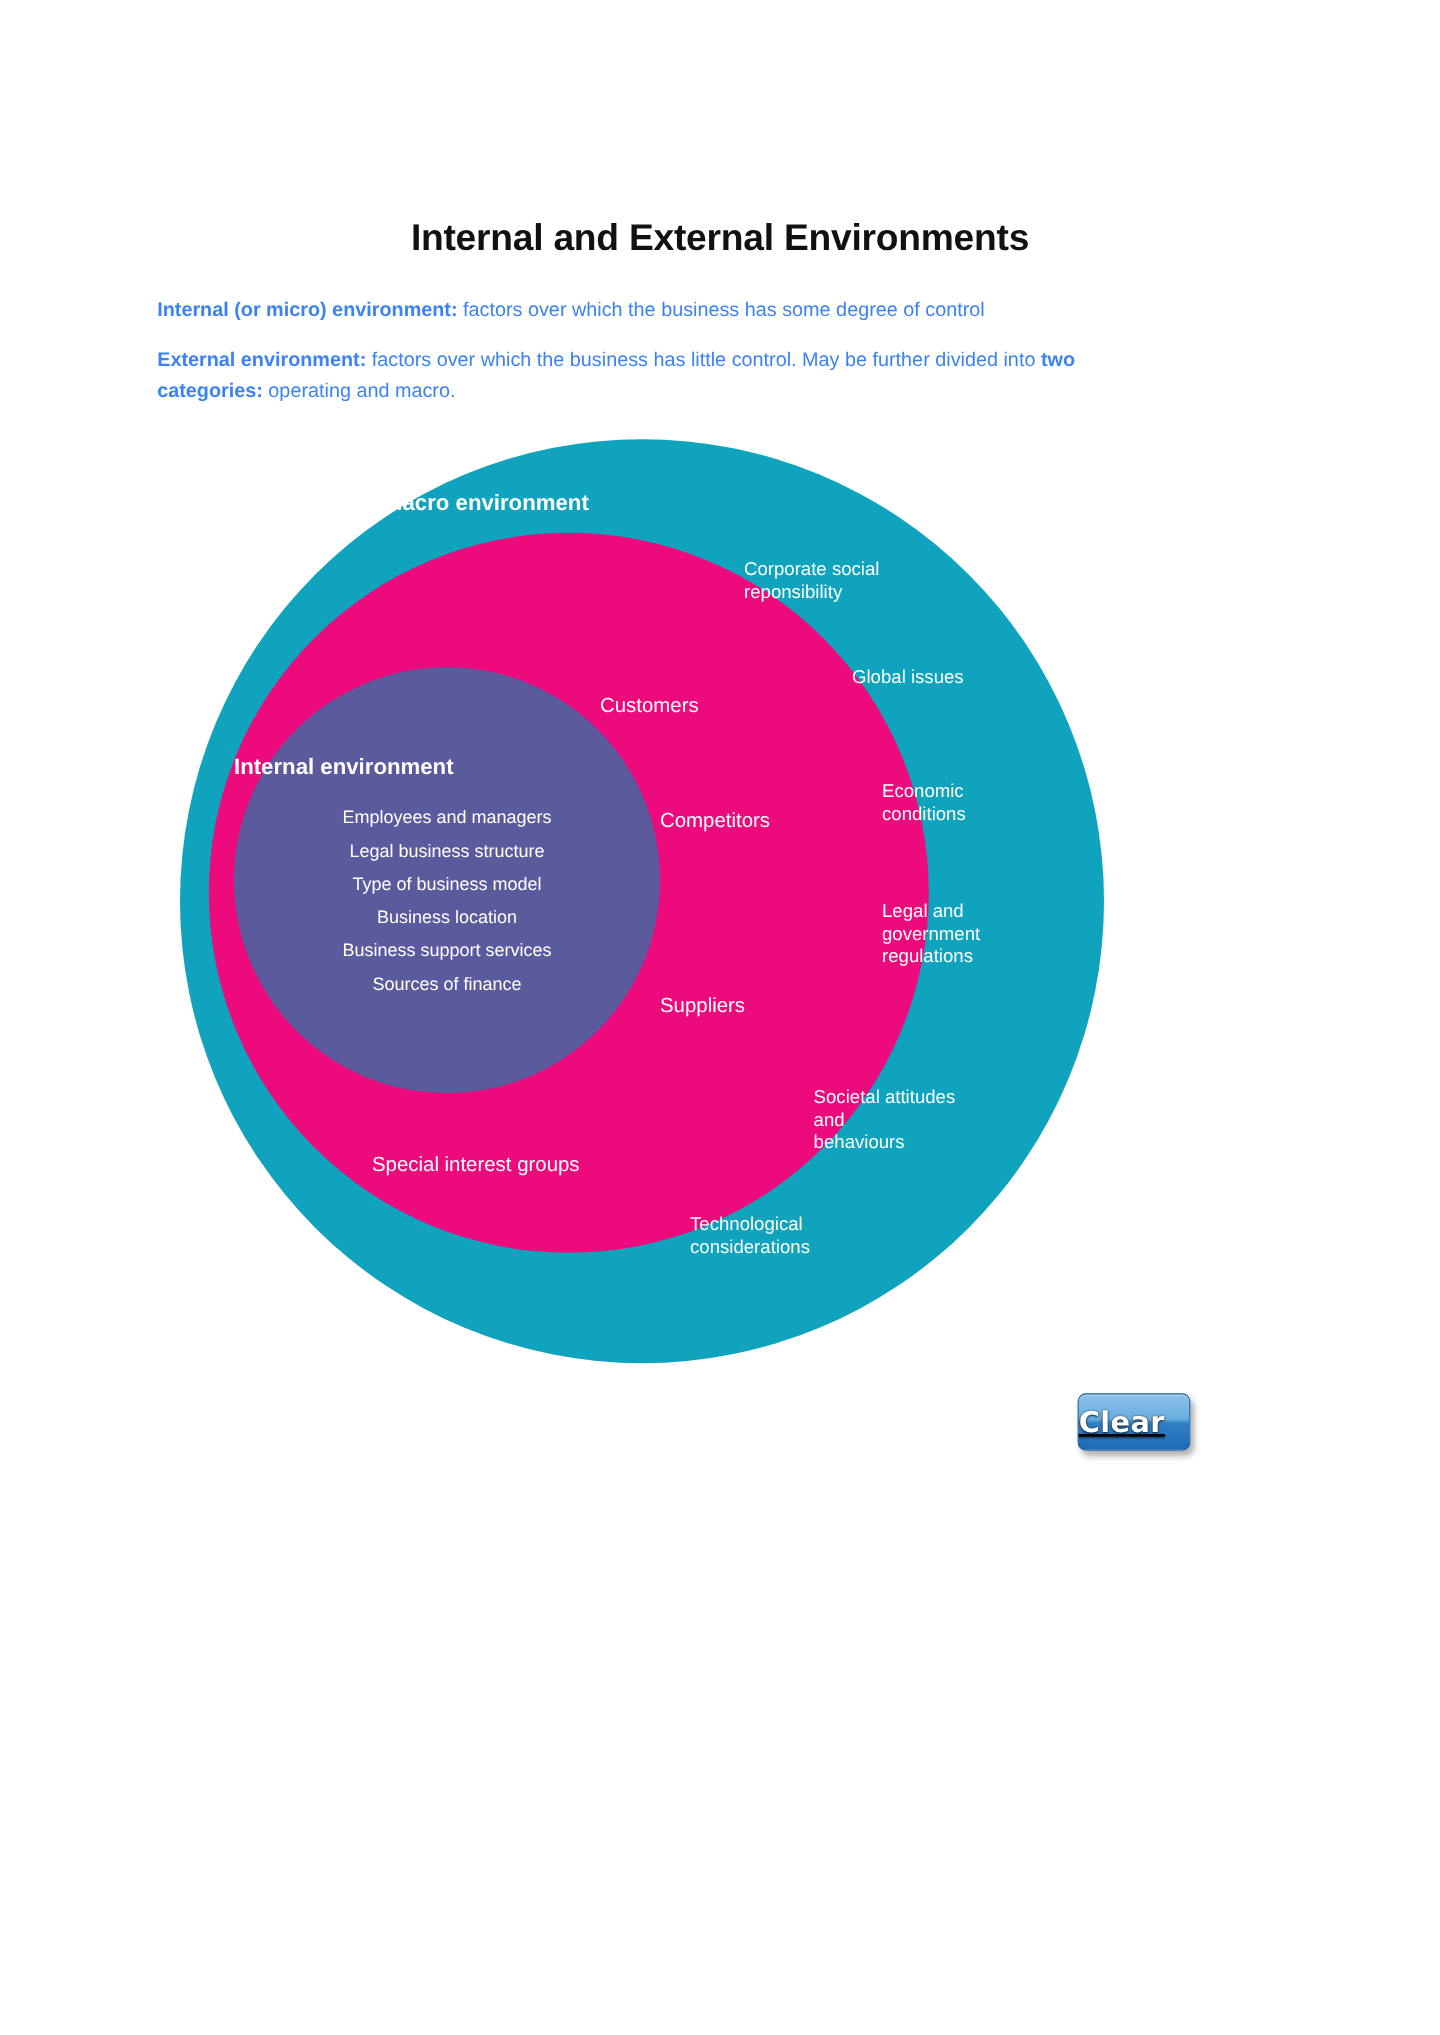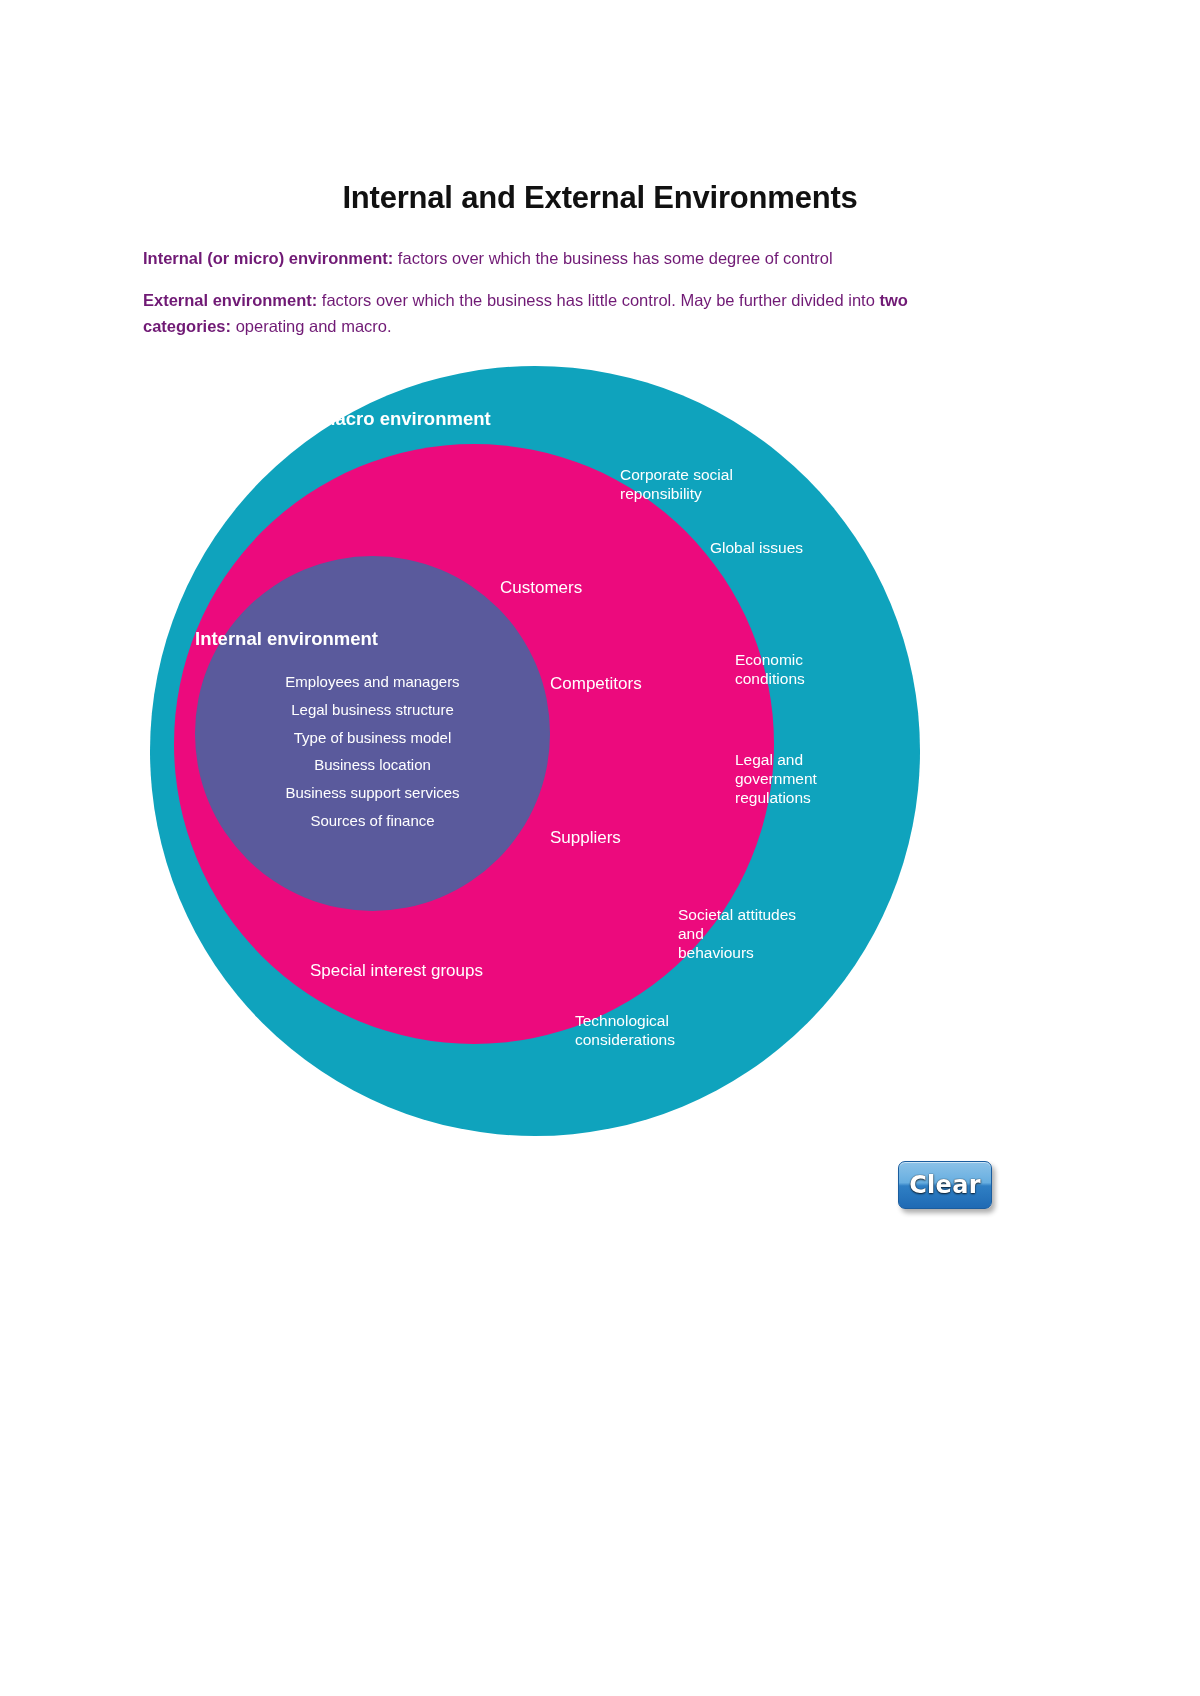--- a/index.html
+++ b/index.html
@@ -34,25 +34,25 @@
     text-align: center;
     font-size: 31px;
     font-weight: bold;
     letter-spacing: -0.2px;
     color: #111;
   }
 
   
   .para {
     position: absolute;
-    left: 143px;
+    left: 131px;
     width: 845px;
     font-size: 16.5px;
     line-height: 1.55;
-    color: #701a75;
+    color: #3b82f6;
   }
   .para-1 { top: 198px; }
   .para-2 { top: 240px; }
   .para b { font-weight: bold; }
 
   
   .diagram {
     position: absolute;
     left: 150px;
     top: 318px;
@@ -101,21 +101,21 @@
   .lbl-item {
     font-size: 17px;
   }
   .lbl-small {
     font-size: 15.5px;
   }
 
   
   .l-macro-title { left: 170px; top: 42px; width: 430px; }
   .l-csr        { left: 470px; top: 100px; width: 230px; }
-  .l-global     { left: 560px; top: 173px; width: 210px; }
+  .l-global     { left: 560px; top: 190px; width: 210px; }
   .l-economic   { left: 585px; top: 285px; width: 175px; }
   .l-legal      { left: 585px; top: 385px; width: 180px; }
   .l-societal   { left: 528px; top: 540px; width: 235px; }
   .l-tech       { left: 425px; top: 646px; width: 235px; }
 
   
   .l-oper-title { left: 100px; top: 132px; width: 500px; }
   .l-customers  { left: 350px; top: 212px; width: 200px; }
   .l-competitors{ left: 400px; top: 308px; width: 195px; }
   .l-suppliers  { left: 400px; top: 462px; width: 195px; }
@@ -142,22 +142,22 @@
     left: 898px;
     top: 1113px;
     width: 92px;
     height: 46px;
     border-radius: 7px;
     background: linear-gradient(to bottom, #8cc2e8 0%, #67aee0 45%, #2f7fc4 52%, #1f6ab4 100%);
     border: 1px solid #1b5d9e;
     box-shadow: 3px 4px 5px rgba(0,0,0,0.32), inset 0 1px 0 rgba(255,255,255,0.55);
     display: flex;
     align-items: center;
-    justify-content: center;
     cursor: pointer;
+    text-decoration: underline;
   }
   .clear-btn span {
     font-family: "DejaVu Sans", sans-serif;
     font-size: 24px;
     font-weight: bold;
     color: #ffffff;
     text-shadow: 0 1px 2px rgba(0,0,0,0.75), 0 0 1px rgba(0,0,0,0.9);
     letter-spacing: 0.3px;
   }
 </style>

